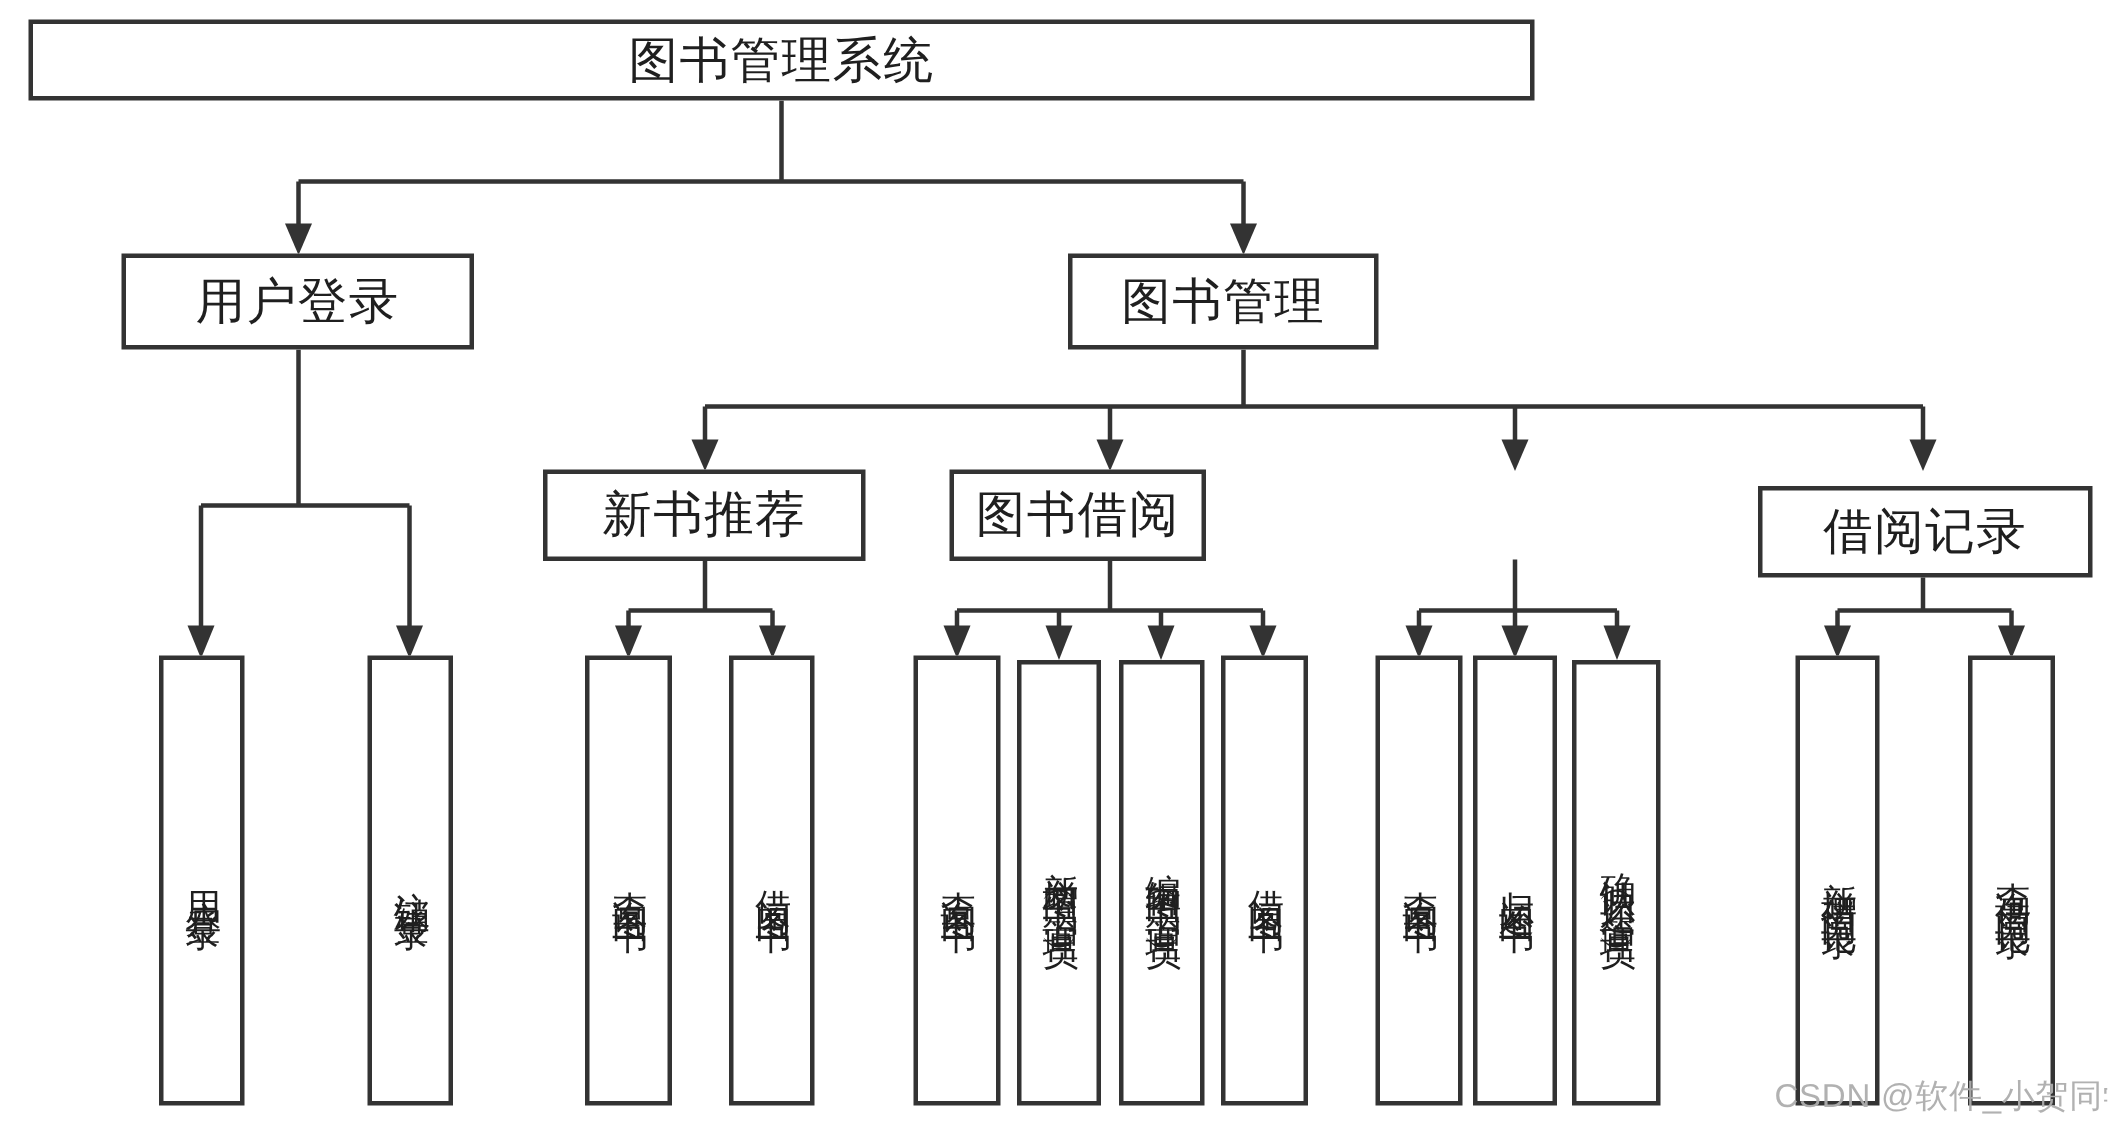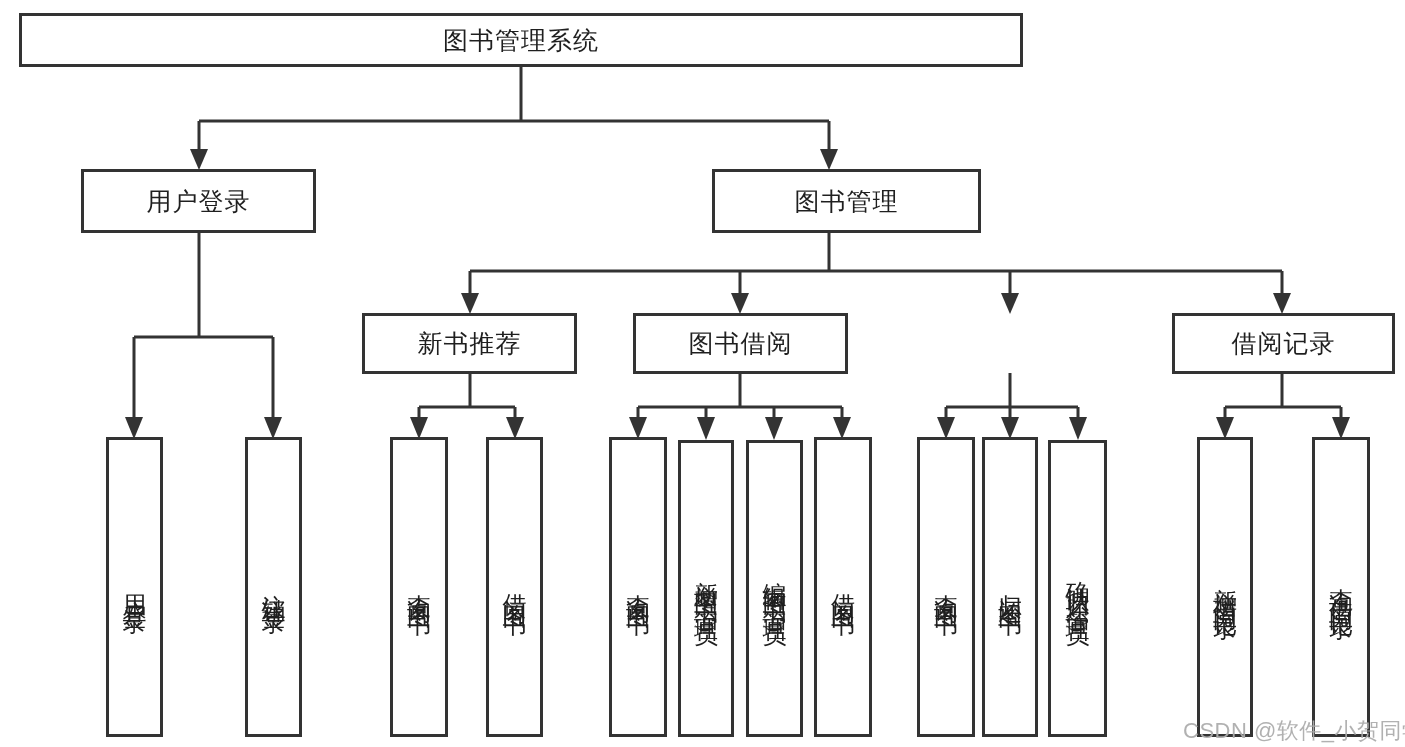--- a/index.html
+++ b/index.html
@@ -16,21 +16,21 @@
     position: absolute;
     box-sizing: border-box;
     border: 3px solid #333333;
     background: #ffffff;
     color: #1f1f1f;
     display: flex;
     align-items: center;
     justify-content: center;
     z-index: 2;
   }
-  .box.h { font-size: 25px; letter-spacing: 1px; white-space: nowrap; }
+  .box.h { font-size: 33px; letter-spacing: 1px; white-space: nowrap; }
   .box.v {
     writing-mode: vertical-rl;
     text-orientation: mixed;
     font-size: 24px;
     letter-spacing: 6px;
     line-height: 1;
   }
   #watermark {
     position: absolute;
     left: 1183px;
@@ -76,25 +76,25 @@
       <polygon points="1001,417 1019,417 1010,439"></polygon>
       <polygon points="1069,417 1087,417 1078,440"></polygon>
       <polygon points="1216,417 1234,417 1225,439"></polygon>
       <polygon points="1332,417 1350,417 1341,439"></polygon>
     </g>
   </svg>
 
   <div class="box h" style="left:19px; top:13px; width:1004px; height:54px;">图书管理系统</div>
 
   <div class="box h" style="left:81px; top:169px; width:235px; height:64px;">用户登录</div>
-  <div class="box h" style="left:712px; top:169px; width:269px; height:64px;">图书管理</div>
+  <div class="box h" style="left:712px; top:169px; width:207px; height:64px;">图书管理</div>
 
   <div class="box h" style="left:362px; top:313px; width:215px; height:61px;text-align:center;">新书推荐</div>
-  <div class="box h" style="left:633px; top:313px; width:215px; height:61px;">图书借阅</div>
-  <div class="box h" style="left:1172px; top:313px; width:223px; height:61px;">借阅记录</div>
+  <div class="box h" style="left:633px; top:313px; width:171px; height:61px;">图书借阅</div>
+  <div class="box h" style="left:1172px; top:324px; width:223px; height:61px;">借阅记录</div>
 
   <div class="box v" style="left:106px; top:437px; width:57px; height:300px;">用户登录</div>
   <div class="box v" style="left:245px; top:437px; width:57px; height:300px;">注销登录</div>
 
   <div class="box v" style="left:390px; top:437px; width:58px; height:300px;">查询图书</div>
   <div class="box v" style="left:486px; top:437px; width:57px; height:300px;">借阅图书</div>
 
   <div class="box v" style="left:609px; top:437px; width:58px; height:300px;">查询图书</div>
   <div class="box v" style="left:678px; top:440px; width:56px; height:297px;">新增图书（管理员）</div>
   <div class="box v" style="left:746px; top:440px; width:57px; height:297px;">编辑图书（管理员）</div>

